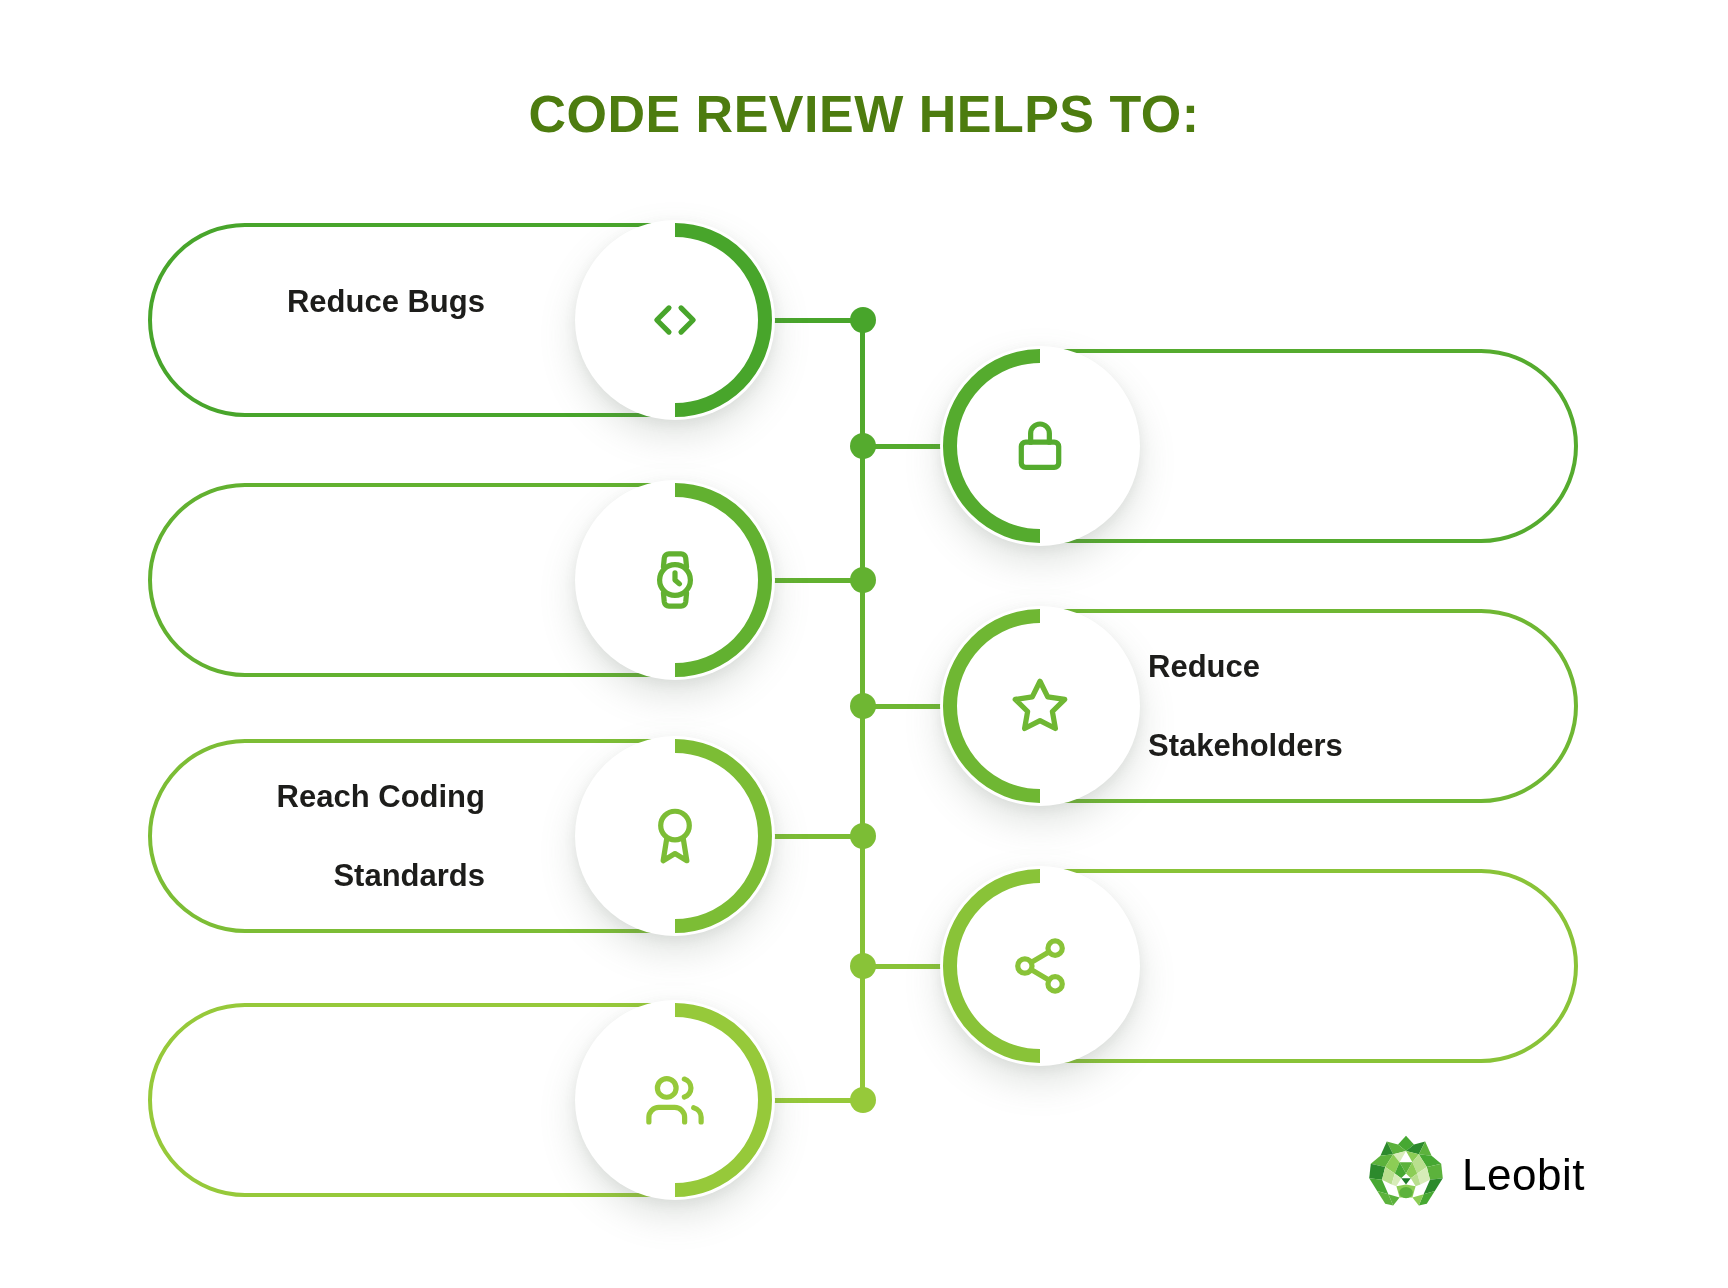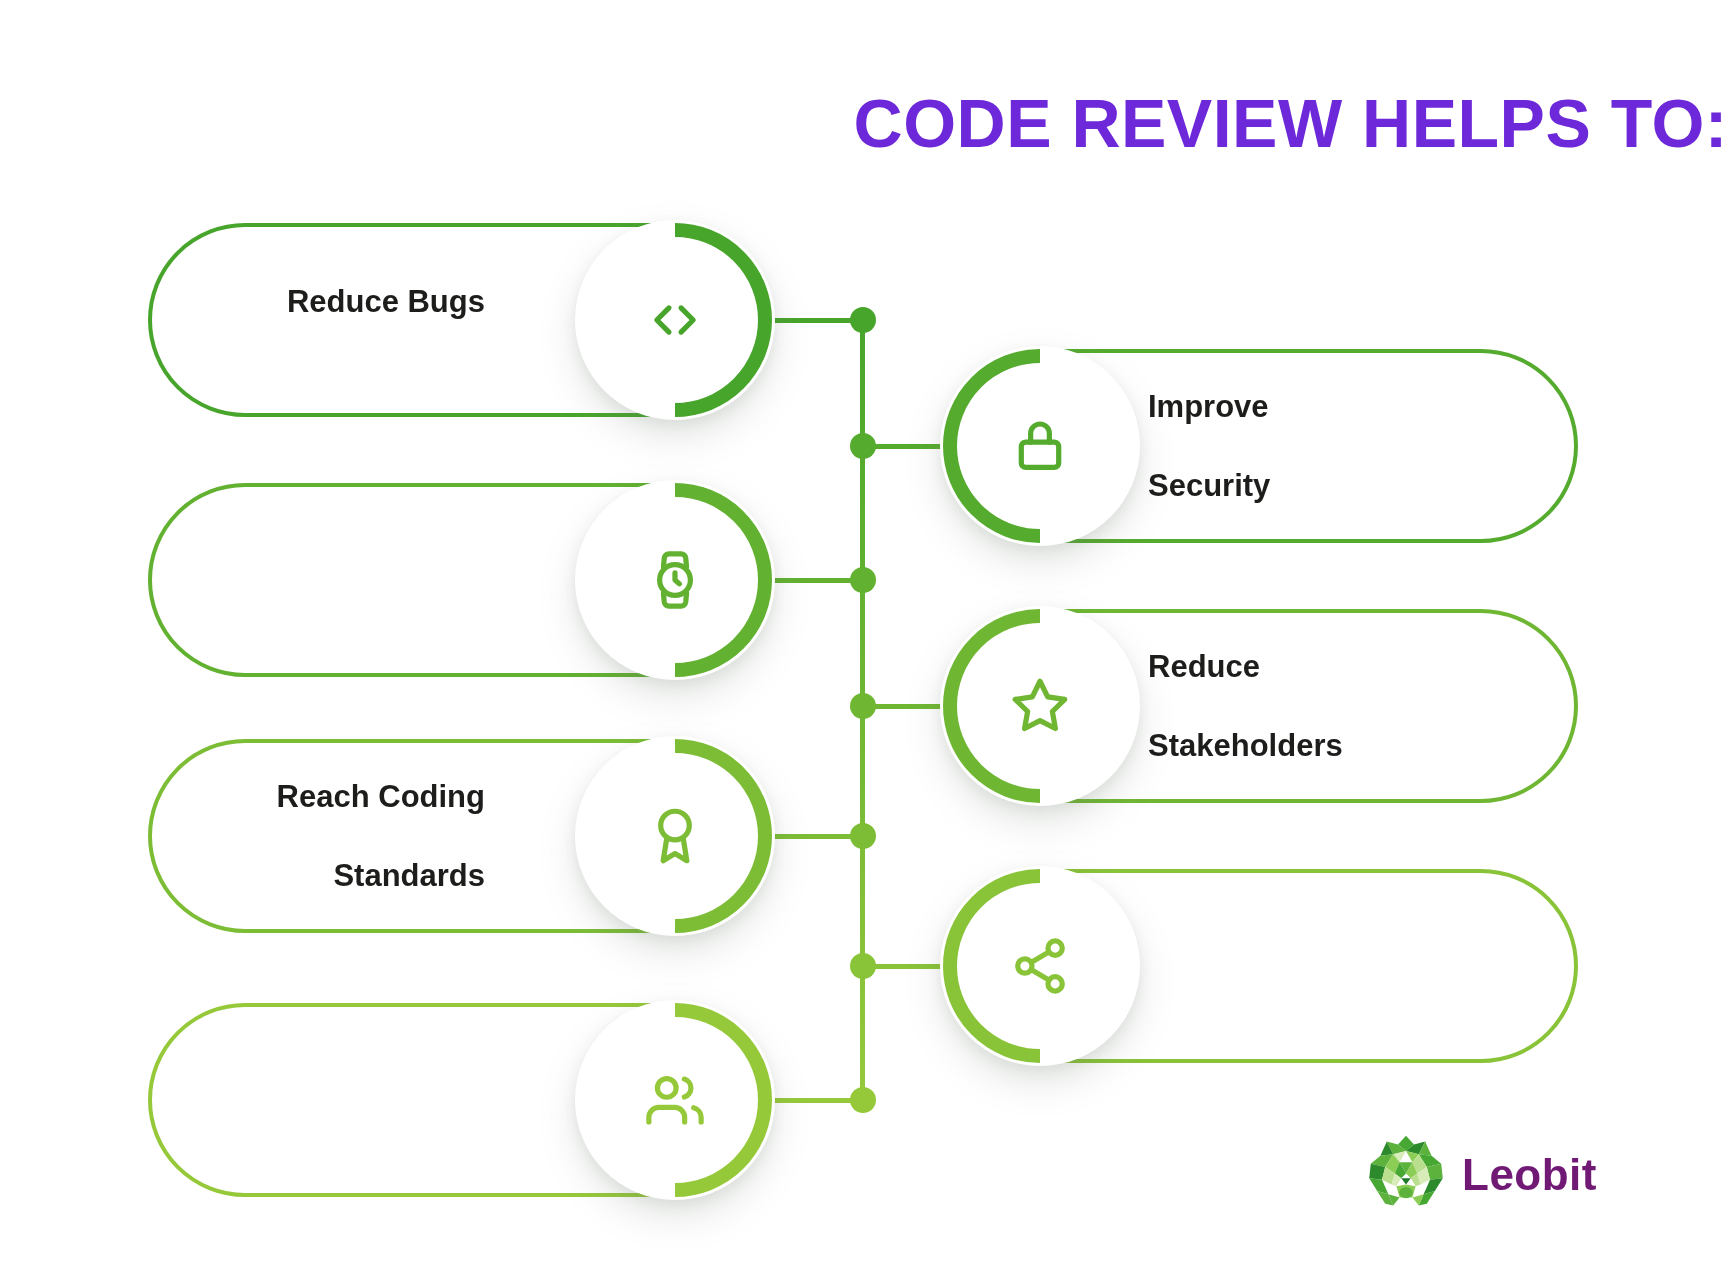--- a/index.html
+++ b/index.html
@@ -1,22 +1,22 @@
 <!DOCTYPE html>
 <html><head>
 <meta charset="utf-8">
 <style>
   html,body{margin:0;padding:0;}
   body{
     width:1728px;height:1288px;position:relative;background:#ffffff;
     font-family:"Liberation Sans",sans-serif;overflow:hidden;color:#1d1d1b;
   }
   .title{
-    position:absolute;top:84px;left:0;width:100%;text-align:right;
-    font-size:68px;font-weight:800;letter-spacing:.5px;color:#6d28d9;
+    position:absolute;top:84px;left:0;width:100%;text-align:center;
+    font-size:52px;font-weight:800;letter-spacing:.5px;color:#4d7c0f;
   }
   .item{position:absolute;inset:0;}
   .it0{--cy:320px}.it1{--cy:446px}.it2{--cy:580px}.it3{--cy:706px}
   .it4{--cy:836px}.it5{--cy:966px}.it6{--cy:1100px}
 
   .pill{
     position:absolute;height:194px;top:calc(var(--cy) - 97px);
     border:4px solid var(--c,#5aab2e);border-radius:100px;box-sizing:border-box;
     background:transparent;z-index:2;
   }
@@ -61,21 +61,21 @@
   .center-line{
     position:absolute;left:860px;top:320px;width:5px;height:780px;
     background:linear-gradient(#48a52b,#96c93a);z-index:1;border-radius:3px;
   }
 
   .logo{
     position:absolute;left:1366px;top:1132px;height:86px;
     display:flex;align-items:center;gap:16px;z-index:8;
   }
   .logo svg{width:80px;height:82px;display:block;}
-  .logo .brand{font-size:44px;font-weight:700;letter-spacing:.5px;color:#701a75;}
+  .logo .brand{font-size:44px;font-weight:400;letter-spacing:.5px;color:#000000;}
 </style>
 </head>
 <body>
 
 <div class="title">CODE REVIEW HELPS TO:</div>
 
 <div class="center-line"></div>
 
 <div class="item left it0" style="--c: #48a52b;">
   <div class="connector"></div>
@@ -107,25 +107,20 @@
       <path d="M100 10 A90 90 0 0 0 100 190" stroke="currentColor" stroke-width="14"></path>
     </svg>
     <div class="iconwrap">
       <svg viewBox="0 0 24 24" fill="none" stroke="currentColor" stroke-width="1.9" stroke-linecap="round" stroke-linejoin="round">
         <rect x="5.2" y="10.6" width="13.6" height="9.2" rx="1.6"></rect>
         <path d="M8.6 10.6 V7.4 a3.4 3.4 0 0 1 6.8 0 V10.6"></path>
       </svg>
     </div>
   </div>
   <div class="dot"></div>
-  <div class="label">
-    <span class="line">Improve</span>
-    <span class="line">Security</span>
-    <span class="line"></span>
-  </div>
 </div>
 
 <div class="item left it2" style="--c: #62b130;">
   <div class="connector"></div>
   <div class="pill"></div>
   <div class="circle">
     <svg class="arc" viewBox="0 0 200 200" fill="none">
       <path d="M100 10 A90 90 0 0 1 100 190" stroke="currentColor" stroke-width="14"></path>
     </svg>
     <div class="iconwrap">

